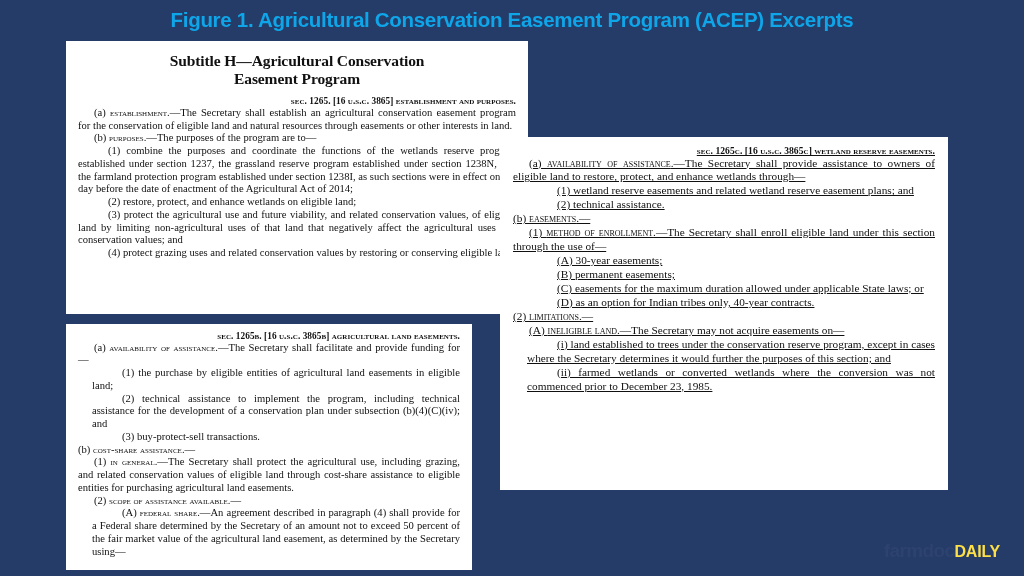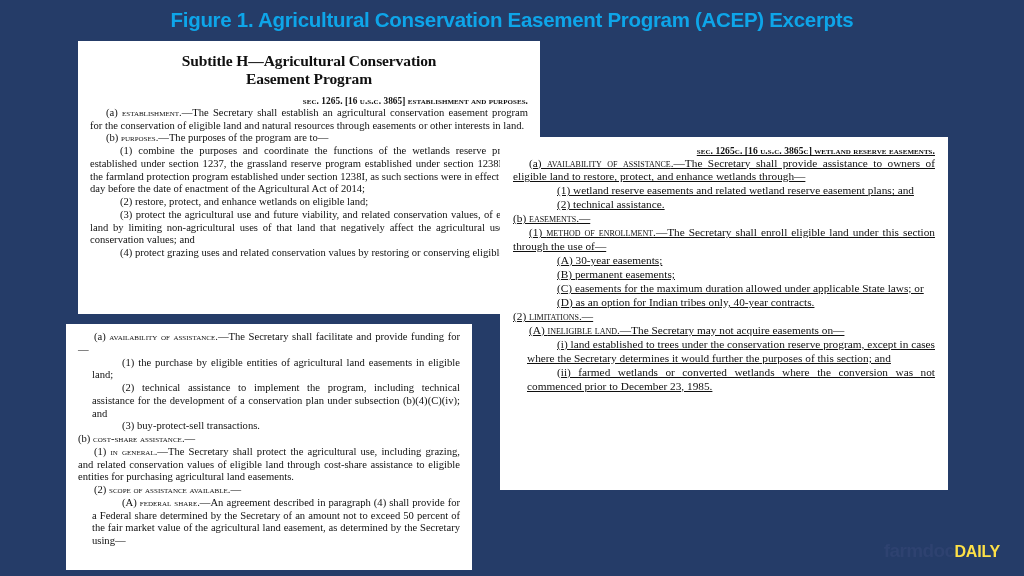--- a/index.html
+++ b/index.html
@@ -38,21 +38,20 @@
     color: #101010;
   }
 
   
   #panel-establishment {
     left: 66px;
     top: 41px;
     width: 462px;
     height: 273px;
     padding: 9px 12px 4px 12px;
-    margin-left: 12px;
   }
   #panel-agricultural-land {
     left: 66px;
     top: 324px;
     width: 406px;
     height: 246px;
     padding: 7px 12px 4px 12px;
   }
   #panel-wetland-reserve {
     left: 500px;
@@ -141,20 +140,21 @@
   <p class="body-text ind-1">(a) <span class="sc">ESTABLISHMENT</span>.—The Secretary shall establish an agricultural conservation easement program for the conservation of eligible land and natural resources through easements or other interests in land.</p>
   <p class="body-text ind-1">(b) <span class="sc">PURPOSES</span>.—The purposes of the program are to—</p>
   <p class="body-text ind-2">(1) combine the purposes and coordinate the functions of the wetlands reserve program established under section 1237, the grassland reserve program established under section 1238N, and the farmland protection program established under section 1238I, as such sections were in effect on the day before the date of enactment of the Agricultural Act of 2014;</p>
   <p class="body-text ind-2">(2) restore, protect, and enhance wetlands on eligible land;</p>
   <p class="body-text ind-2">(3) protect the agricultural use and future viability, and related conservation values, of eligible land by limiting non-agricultural uses of that land that negatively affect the agricultural uses and conservation values; and</p>
   <p class="body-text ind-2">(4) protect grazing uses and related conservation values by restoring or conserving eligible land.</p>
 </div>
 
 <div class="doc-panel" id="panel-agricultural-land">
 
+  <div class="sec-head" style="font-variant: small-caps;">SEC. 1265B. [16 U.S.C. 3865b] AGRICULTURAL LAND EASEMENTS.</div>
 
   <p class="body-text ind-1">(a) <span class="sc">AVAILABILITY OF ASSISTANCE</span>.—The Secretary shall facilitate and provide funding for—</p>
   <p class="body-text ind-2 blk-3b">(1) the purchase by eligible entities of agricultural land easements in eligible land;</p>
   <p class="body-text ind-2 blk-3b">(2) technical assistance to implement the program, including technical assistance for the development of a conservation plan under subsection (b)(4)(C)(iv); and</p>
   <p class="body-text ind-2 blk-3b">(3) buy-protect-sell transactions.</p>
   <p class="body-text ind-0">(b) <span class="sc">COST-SHARE ASSISTANCE</span>.—</p>
   <p class="body-text ind-1">(1) <span class="sc">IN GENERAL</span>.—The Secretary shall protect the agricultural use, including grazing, and related conservation values of eligible land through cost-share assistance to eligible entities for purchasing agricultural land easements.</p>
   <p class="body-text ind-1">(2) <span class="sc">SCOPE OF ASSISTANCE AVAILABLE</span>.—</p>
   <p class="body-text ind-2 blk-3b">(A) <span class="sc">FEDERAL SHARE</span>.—An agreement described in paragraph (4) shall provide for a Federal share determined by the Secretary of an amount not to exceed 50 percent of the fair market value of the agricultural land easement, as determined by the Secretary using—</p>
 </div>

